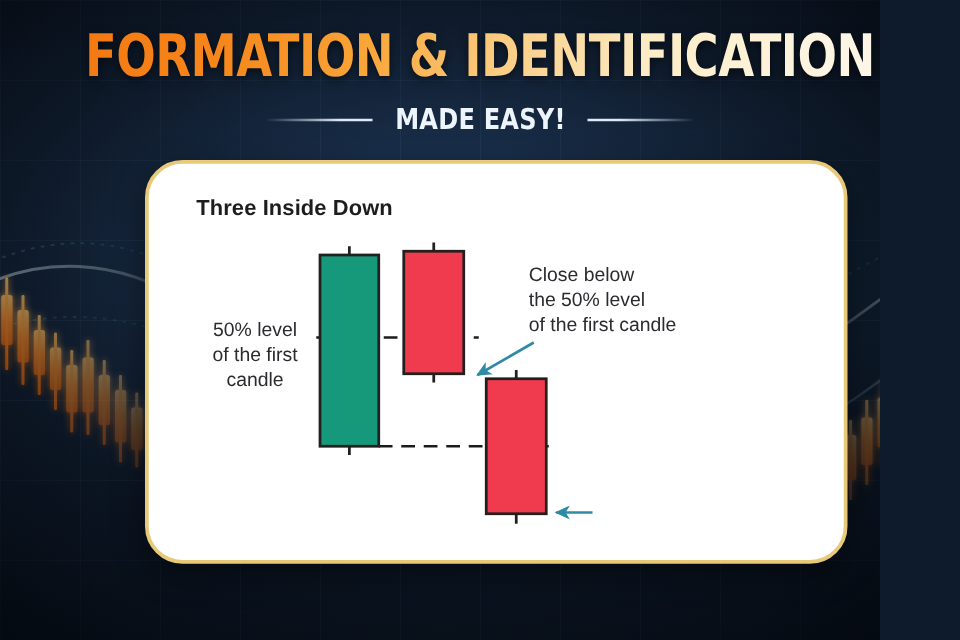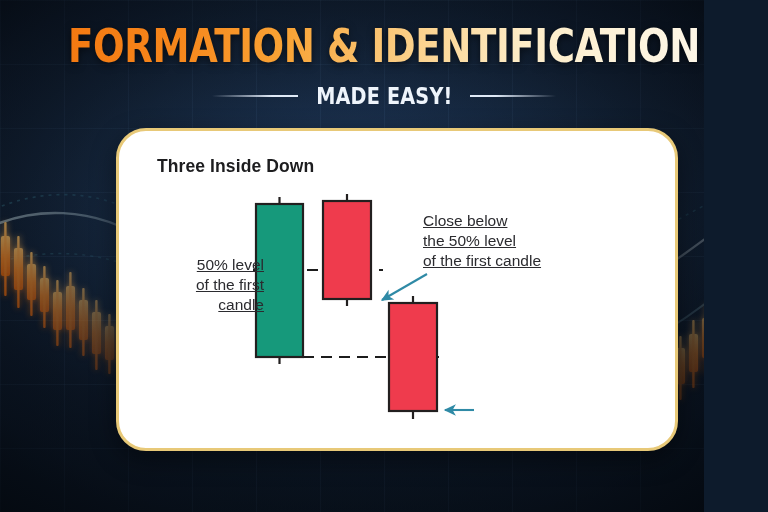--- a/index.html
+++ b/index.html
@@ -68,23 +68,22 @@
   }
   .card-title{
     position:absolute;left:38px;top:25px;
     font-size:17.5px;font-weight:bold;color:#1d1d1f;letter-spacing:.1px;
     white-space:nowrap;
   }
   .diagram{position:absolute;inset:0;}
   .lbl{
     position:absolute;color:#2b2b2f;font-size:15.5px;line-height:1.30;
     white-space:pre-line;
-    text-decoration:underline;
-  }
-  #lbl-50{left:25px;top:124px;width:120px;text-align:right;}
+  }
+  #lbl-50{left:25px;top:124px;width:120px;text-align:center;}
   #lbl-close-50{left:304px;top:80px;width:190px;text-align:left;}
   #lbl-close-first{left:362px;top:243px;width:160px;text-align:left;}
 </style>
 </head>
 <body>
 
 <div id="stage">
 
   <div class="bg-base"></div>
   <div class="bg-grid"></div>

